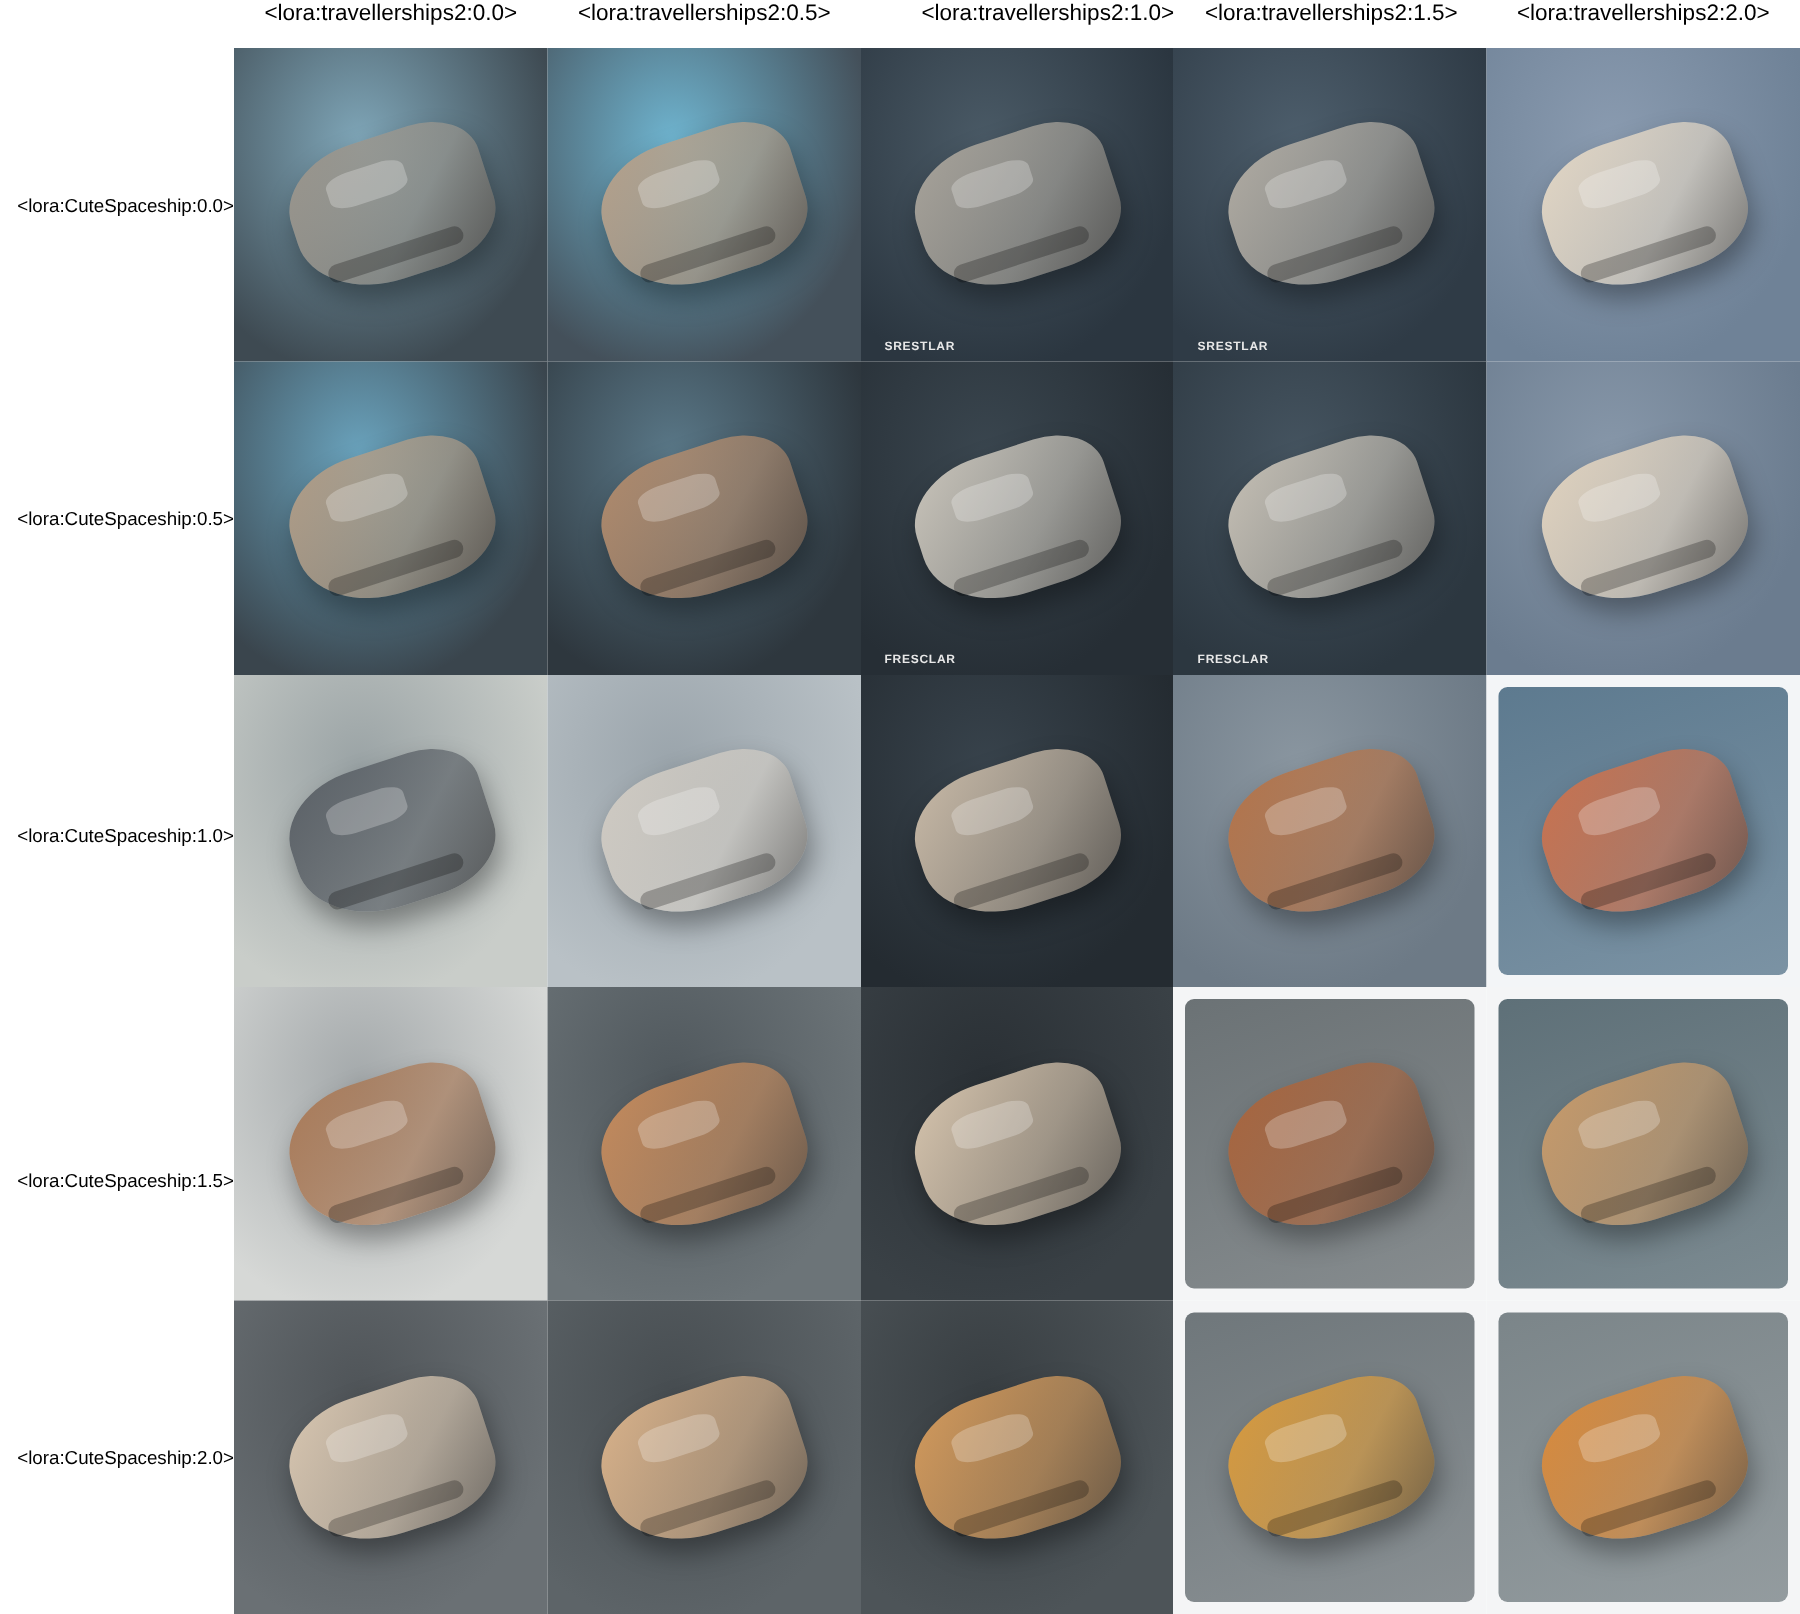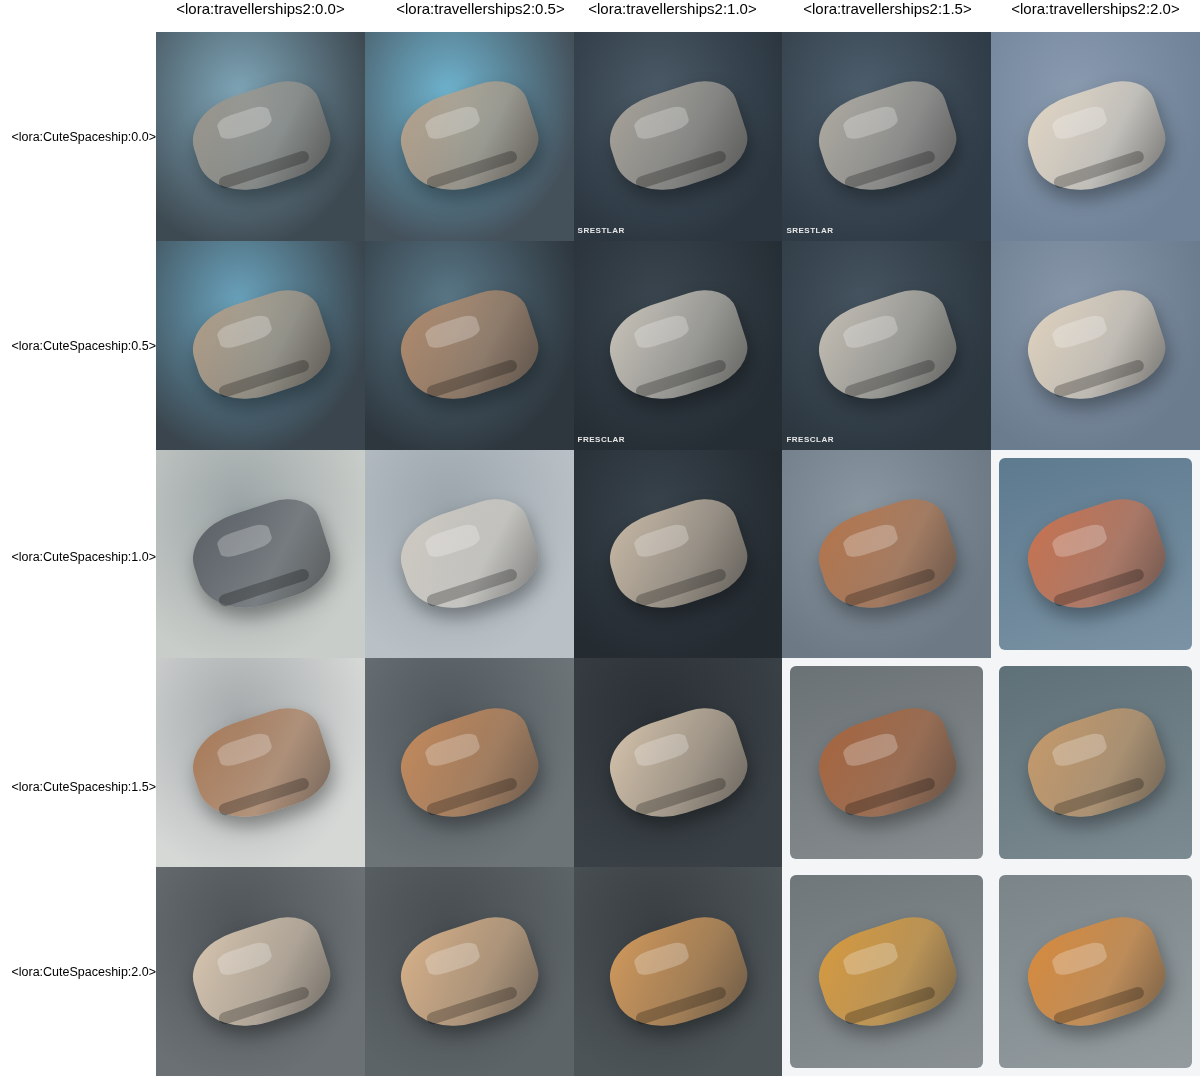--- a/index.html
+++ b/index.html
@@ -14,30 +14,30 @@
     .grid { position: absolute; left: 156px; top: 32px; width: 1044px; height: 1044px;
             display: grid; grid-template-columns: repeat(5, 1fr); grid-template-rows: repeat(5, 1fr); }
     .cell { position: relative; overflow: hidden; }
     .cell .ship { position: absolute; left: 18%; top: 28%; width: 64%; height: 46%;
                   border-radius: 40% 30% 35% 45%; transform: rotate(-18deg);
                   box-shadow: 0 10px 18px rgba(0,0,0,0.35); }
     .cell .ship::before { content: ""; position: absolute; left: 22%; top: 18%; width: 40%; height: 24%;
                           border-radius: 30%; background: rgba(255,255,255,0.25); }
     .cell .ship::after { content: ""; position: absolute; left: 10%; bottom: 12%; width: 70%; height: 12%;
                          border-radius: 6px; background: rgba(0,0,0,0.25); }
-    .cell .watermark { position: absolute; left: 4px; bottom: 6px; font-size: 8px; font-weight: bold;
+    .cell .watermark { position: absolute; left: 16px; bottom: 6px; font-size: 8px; font-weight: bold;
                        color: #e8e8e8; letter-spacing: 0.5px; }
     .cell .paper-frame { position: absolute; inset: 8px; border-radius: 6px; }
   </style>
 </head>
 <body>
 
 <div class="col-header" style="left:156px">&lt;lora:travellerships2:0.0&gt;</div>
-<div class="col-header" style="left:376px">&lt;lora:travellerships2:0.5&gt;</div>
-<div class="col-header" style="left:568px">&lt;lora:travellerships2:1.0&gt;</div>
+<div class="col-header" style="left:365px">&lt;lora:travellerships2:0.5&gt;</div>
+<div class="col-header" style="left:594px">&lt;lora:travellerships2:1.0&gt;</div>
 <div class="col-header" style="left:783px">&lt;lora:travellerships2:1.5&gt;</div>
 <div class="col-header" style="left:991px">&lt;lora:travellerships2:2.0&gt;</div>
 
 <div class="row-header" style="top:32px">&lt;lora:CuteSpaceship:0.0&gt;</div>
 <div class="row-header" style="top:241px">&lt;lora:CuteSpaceship:0.5&gt;</div>
 <div class="row-header" style="top:452px">&lt;lora:CuteSpaceship:1.0&gt;</div>
 <div class="row-header" style="top:682px">&lt;lora:CuteSpaceship:1.5&gt;</div>
 <div class="row-header" style="top:867px">&lt;lora:CuteSpaceship:2.0&gt;</div>
 
 <div class="grid" id="grid">

